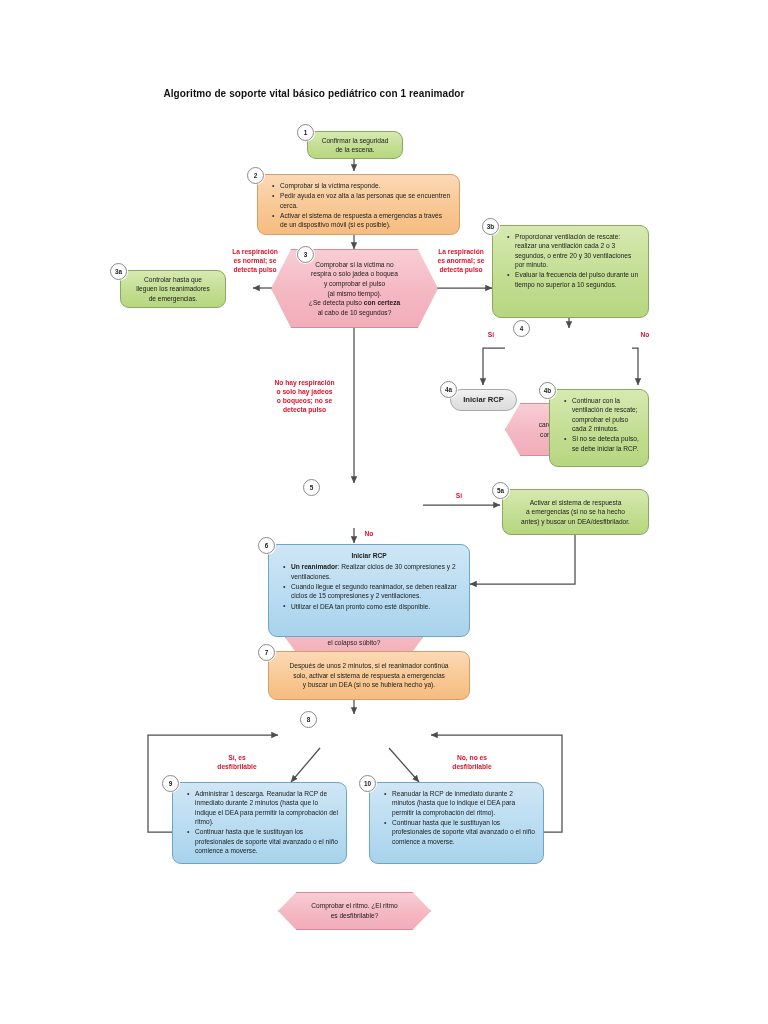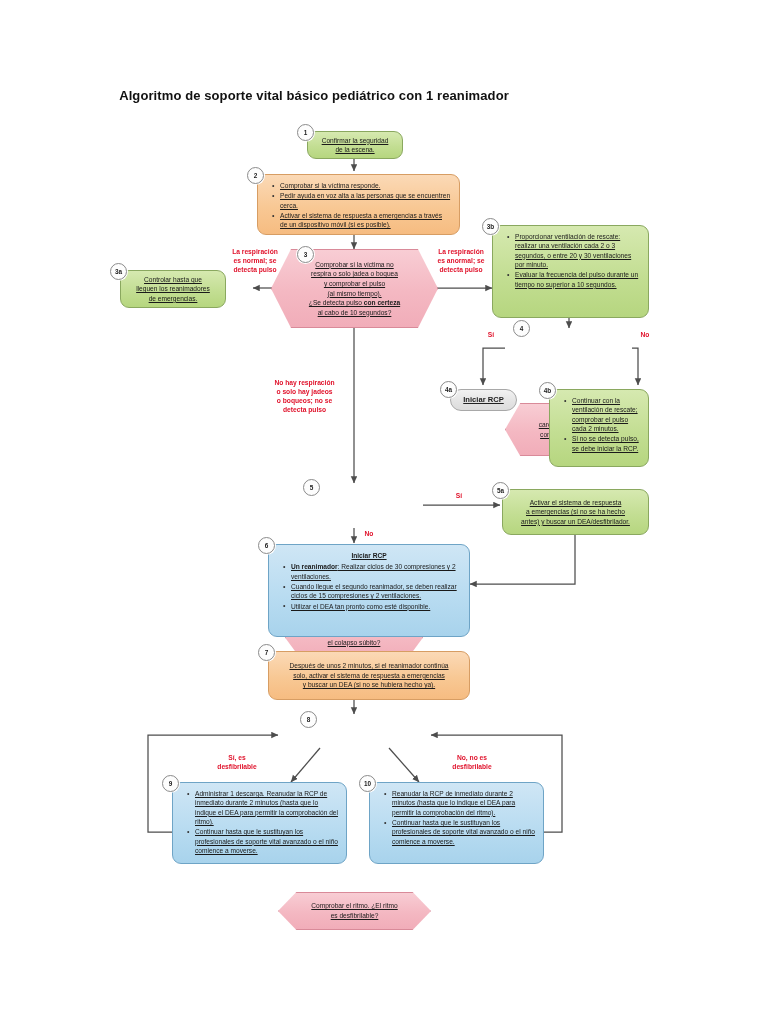--- a/index.html
+++ b/index.html
@@ -7,25 +7,25 @@
   body{
     width:768px;height:1024px;position:relative;overflow:hidden;
     font-family:"Liberation Sans","DejaVu Sans",sans-serif;
     color:#1a1a1a;
   }
   #canvas{position:absolute;left:0;top:0;width:768px;height:1024px;}
   #svg-layer{position:absolute;left:0;top:0;width:768px;height:1024px;pointer-events:none;}
 
   .title{
     position:absolute;left:0;top:88px;width:628px;text-align:center;
-    font-size:13px;font-weight:bold;letter-spacing:.1px;color:#111;
-  }
-
-  
-  .node{position:absolute;box-sizing:border-box;text-decoration:underline;}
+    font-size:10px;font-weight:bold;letter-spacing:.1px;color:#111;
+  }
+
+  
+  .node{position:absolute;box-sizing:border-box;}
   .box{
     border-radius:9px;border:1px solid #9aa39a;
     box-sizing:border-box;padding:6px 8px;
     font-size:6.6px;line-height:1.42;
   }
   .box.green{
     background:linear-gradient(180deg,#d6e9b0 0%,#c3de93 55%,#b6d67f 100%);
     border-color:#8aa85f;
   }
   .box.orange{

